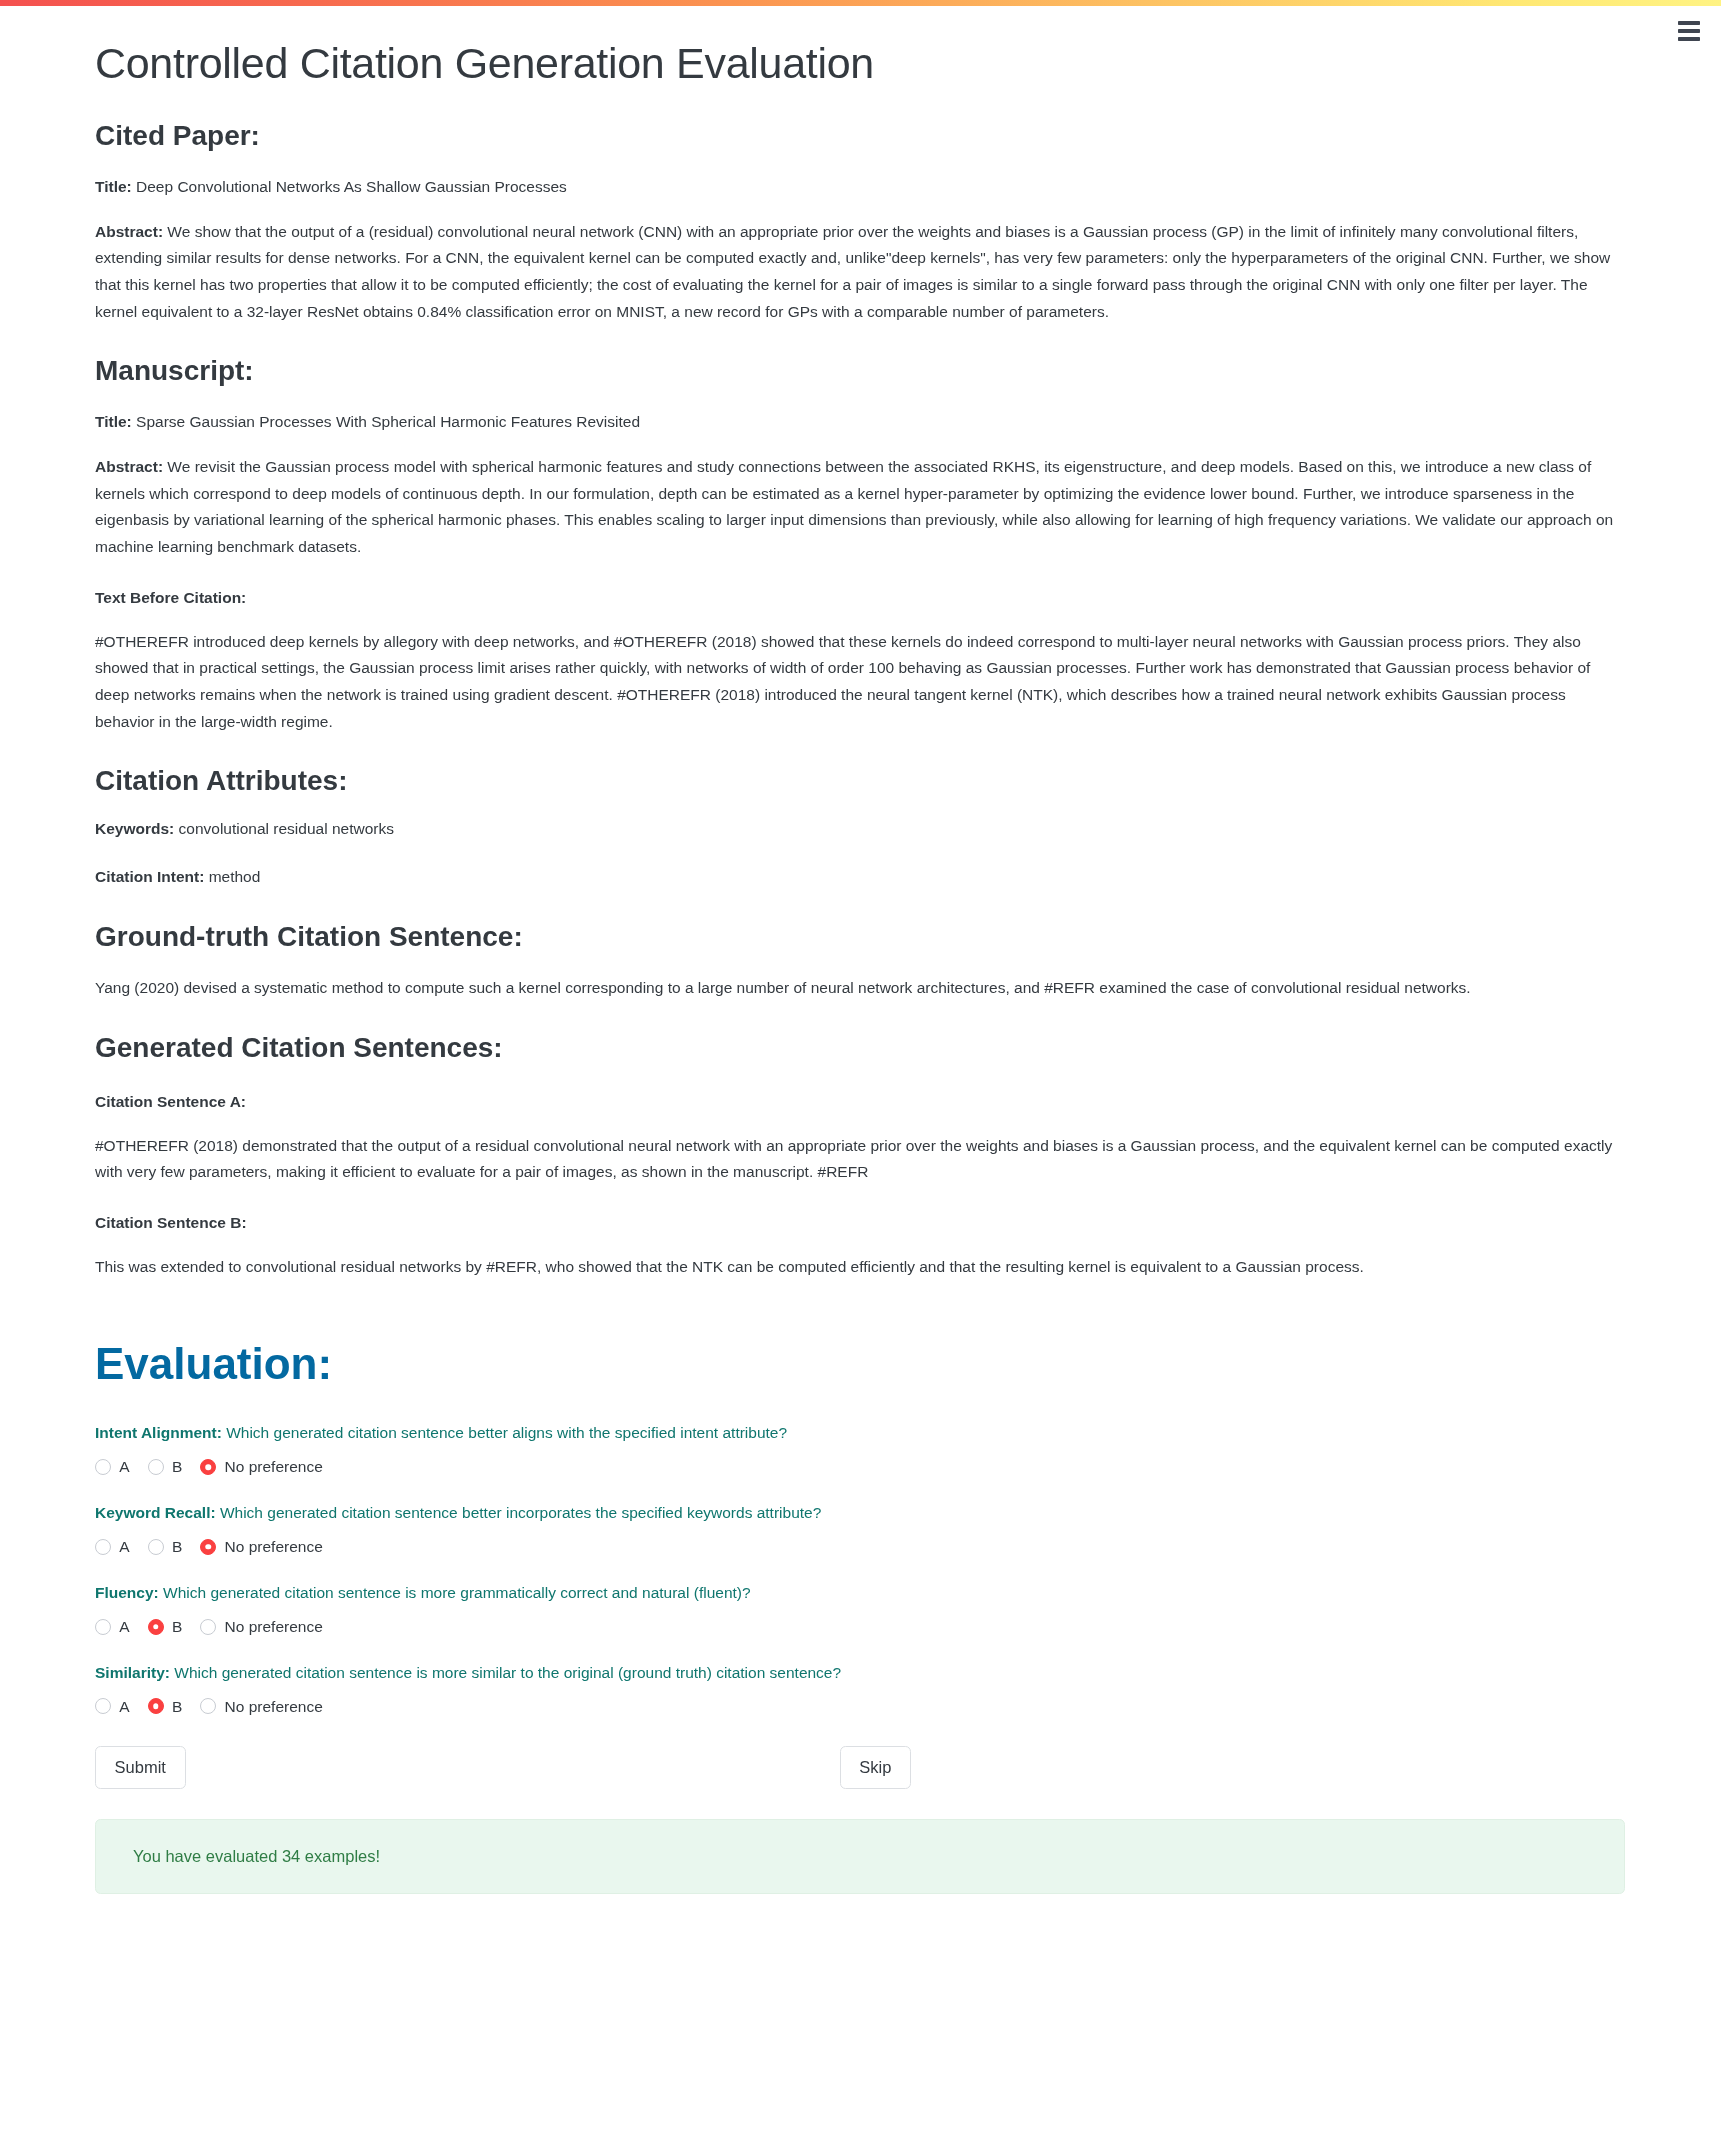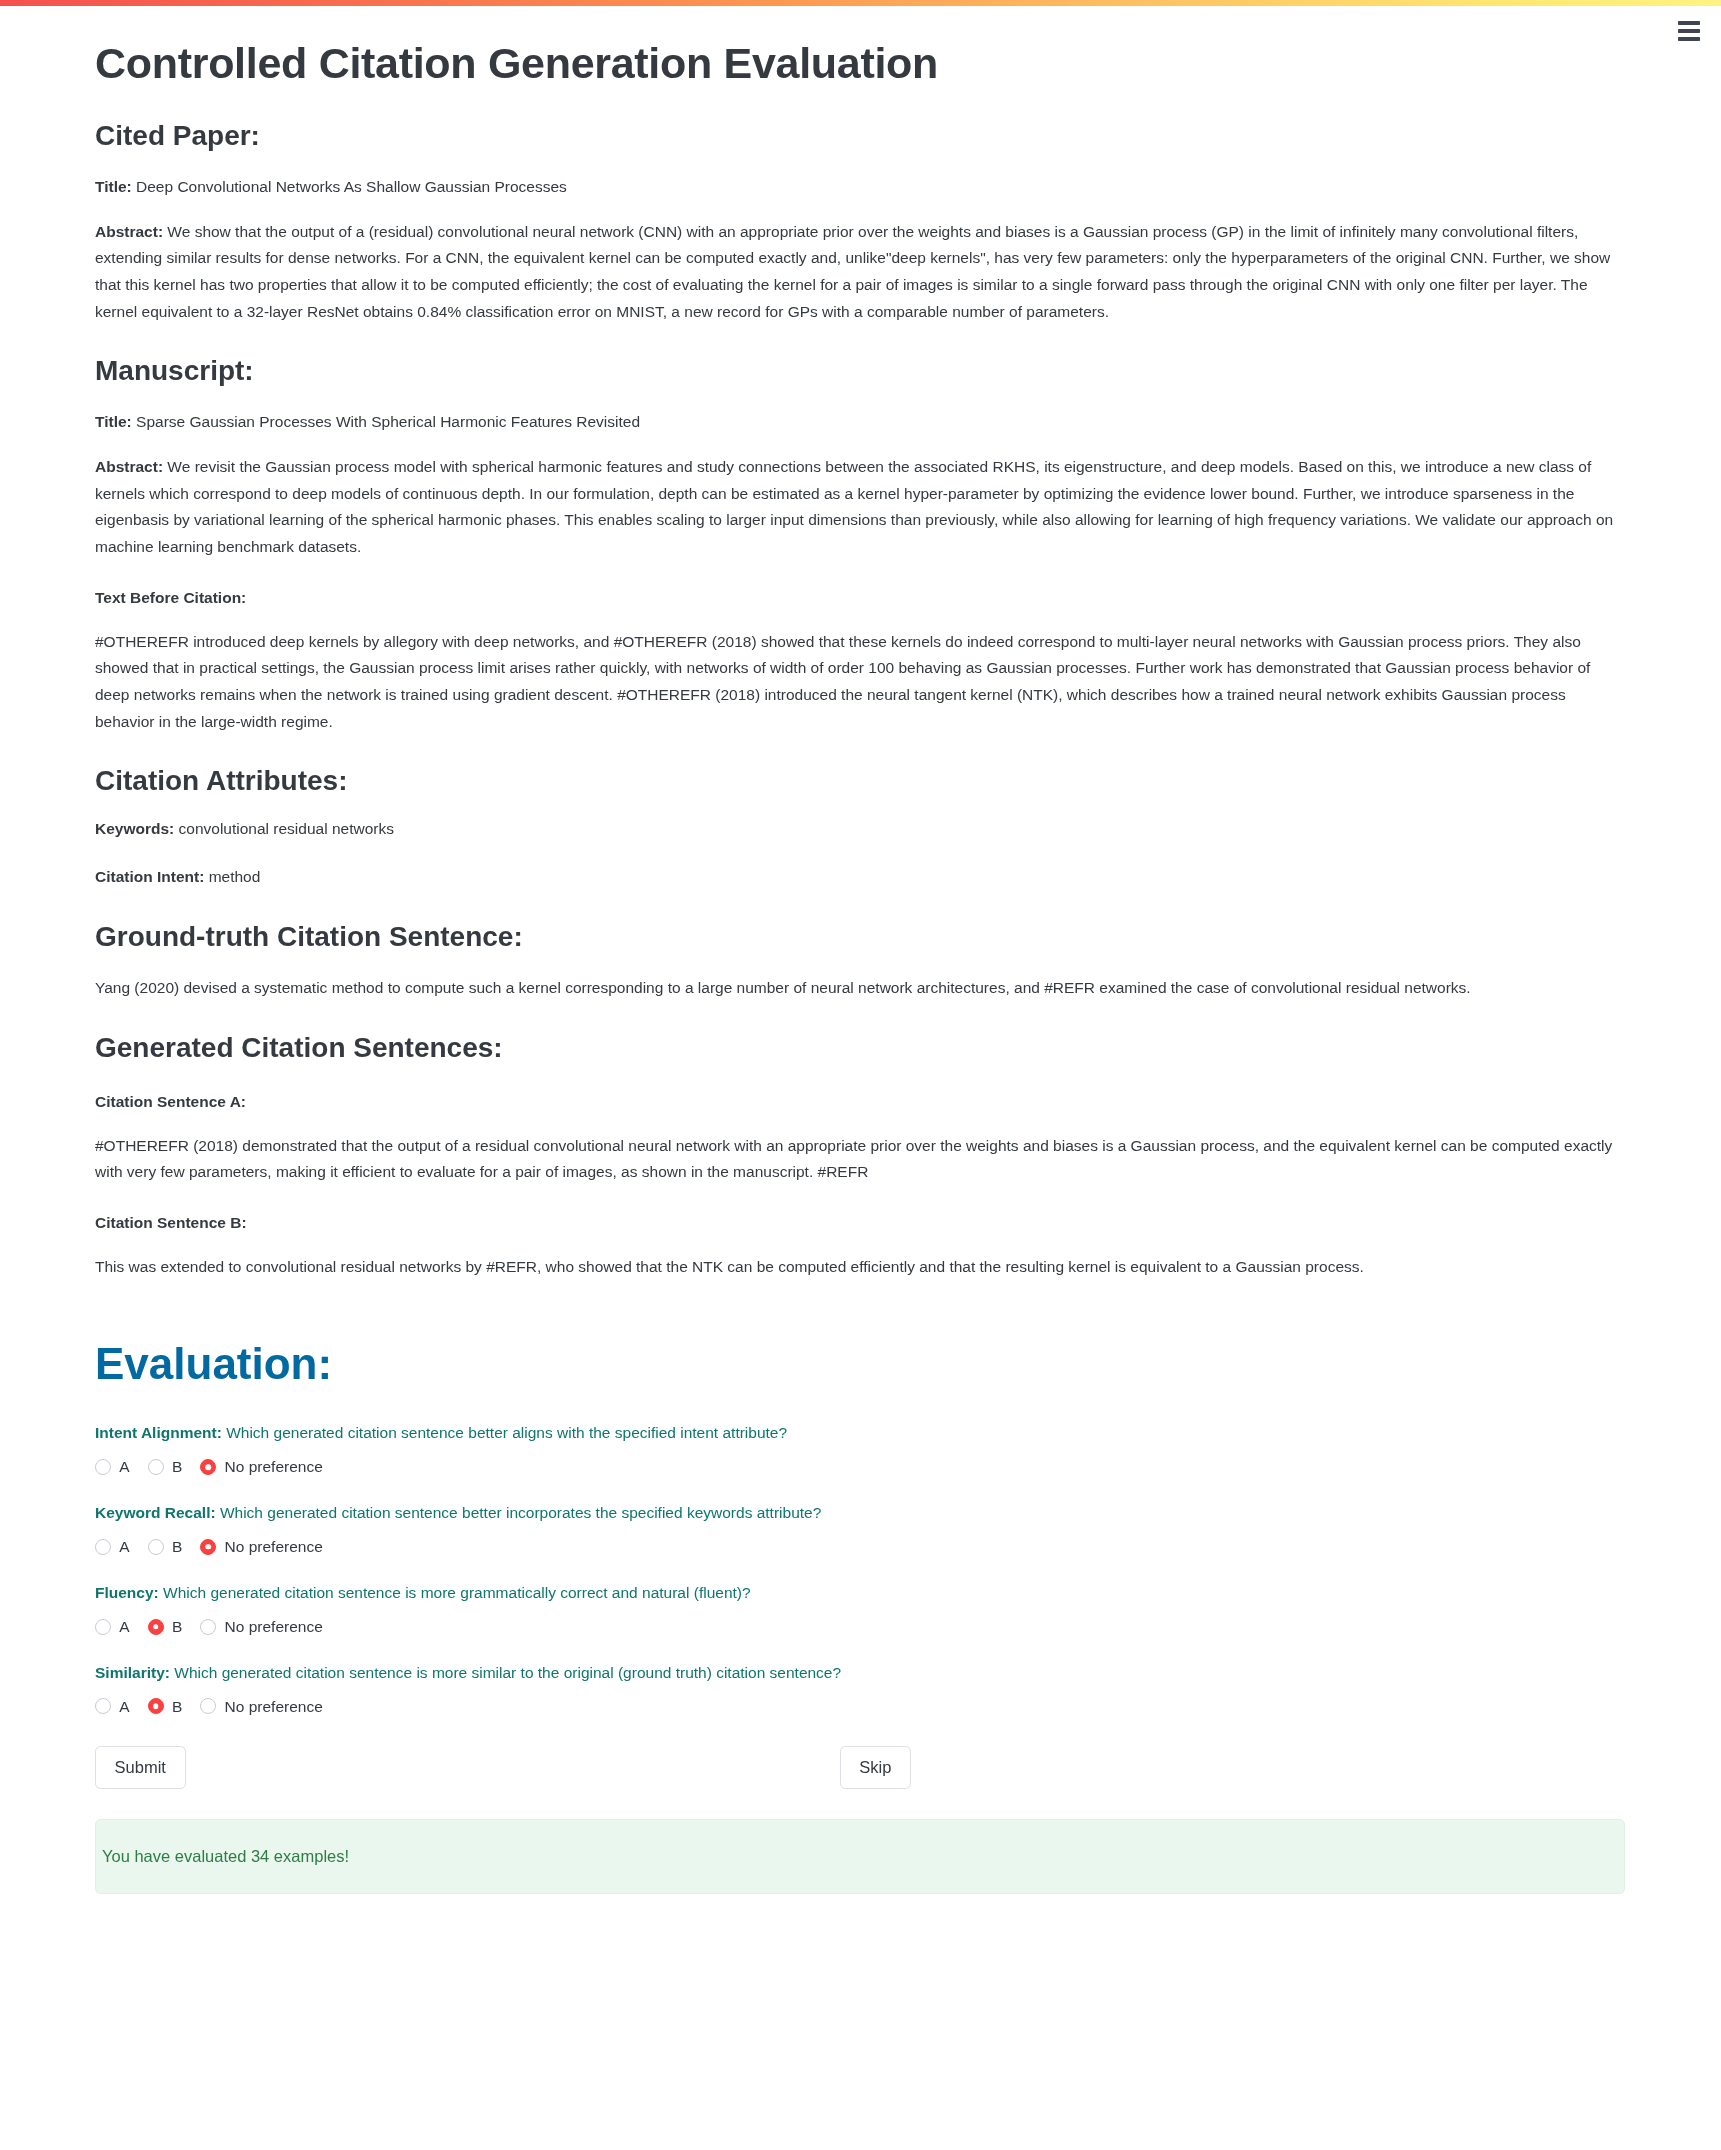--- a/index.html
+++ b/index.html
@@ -49,21 +49,21 @@
   }
 
   
   .page {
     padding: 0 95px 0 95px;
     max-width: 1722px;
   }
 
   h1.page-title {
     font-size: 43px;
-    font-weight: 700;
+    font-weight: 400;
     line-height: 1.2;
     letter-spacing: -0.3px;
     color: #343a40;
     margin: 38px 0 0 0;
     padding: 0;
   }
 
   h2.section-heading {
     font-size: 28px;
     font-weight: 700;
@@ -179,21 +179,21 @@
 
   
   .alert-success {
     margin-top: 30px;
     background: #e9f7ee;
     border: 0.7px solid #dff0e4;
     border-radius: 5.5px;
     color: #2f7d45;
     font-size: 16.5px;
     line-height: 1.4;
-    padding: 25px 22px 25px 6px;
+    padding: 25px 22px 25px 37px;
     width: 1530px;
   }
 </style>
 </head>
 <body>
 
 <div class="gradient-bar"></div>
 
 <button class="menu-button">
   <span></span>

